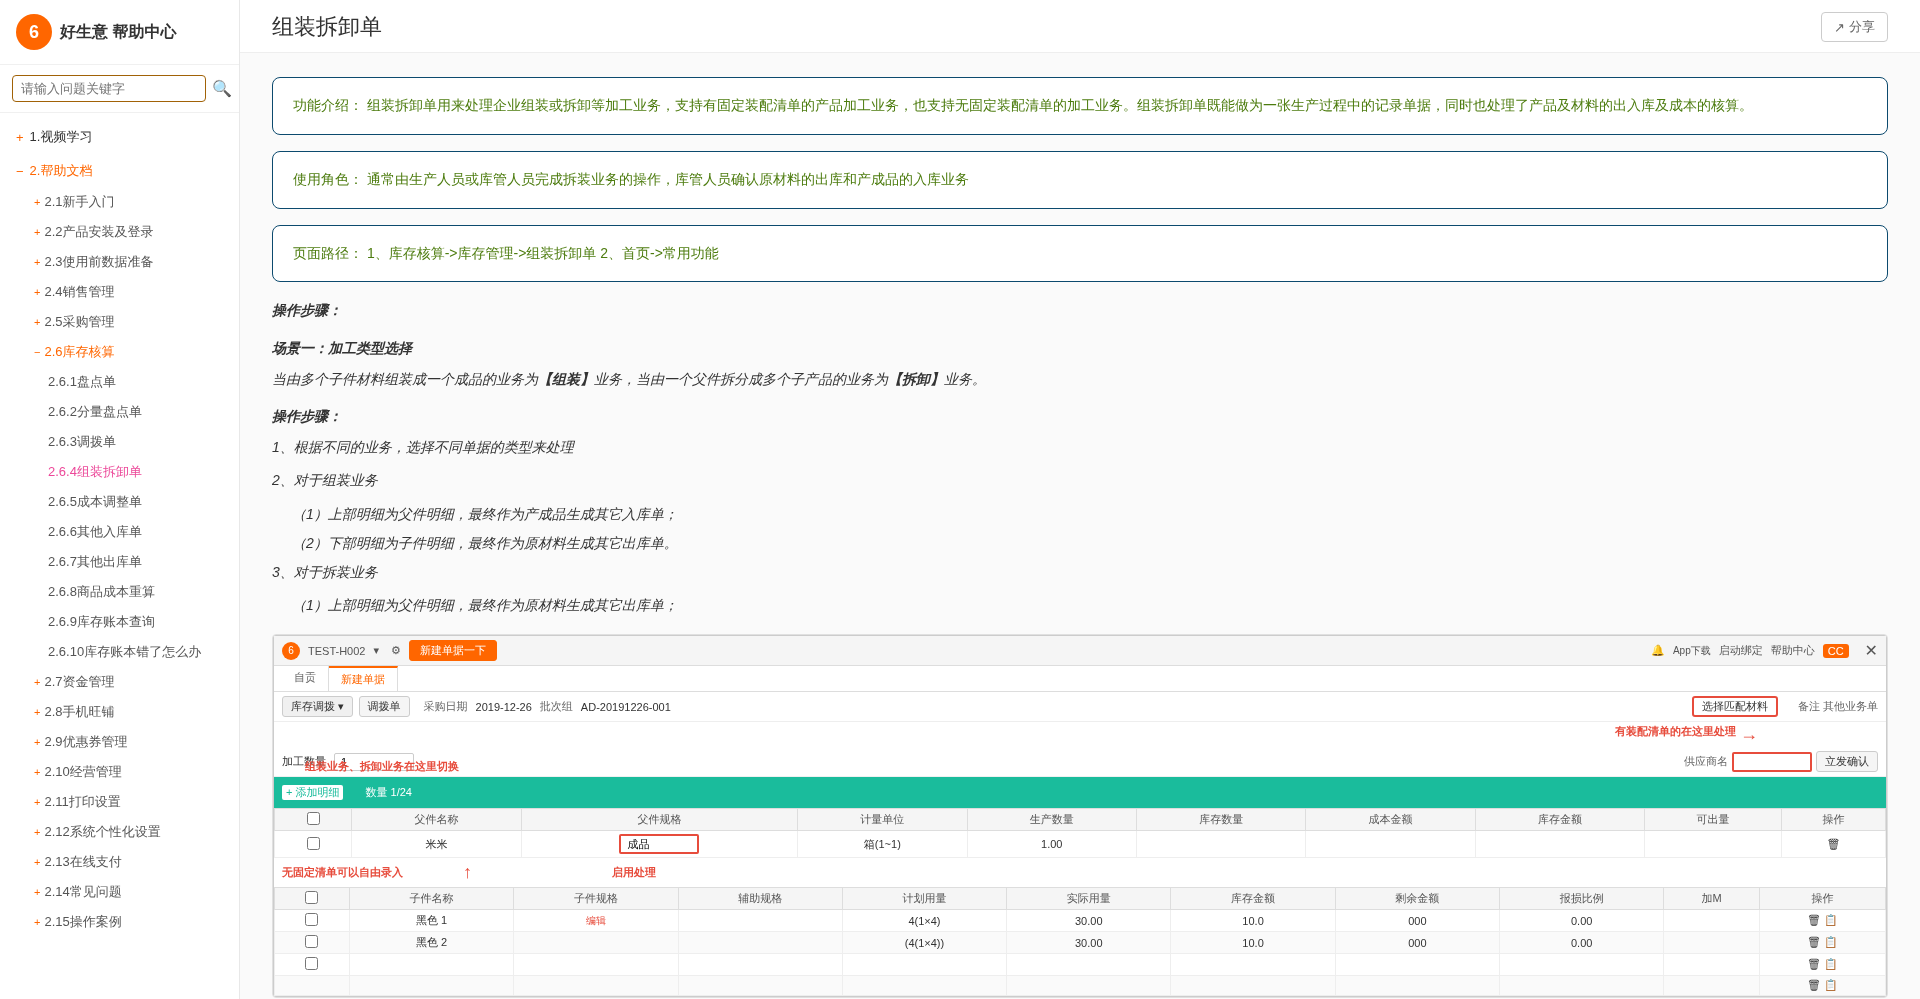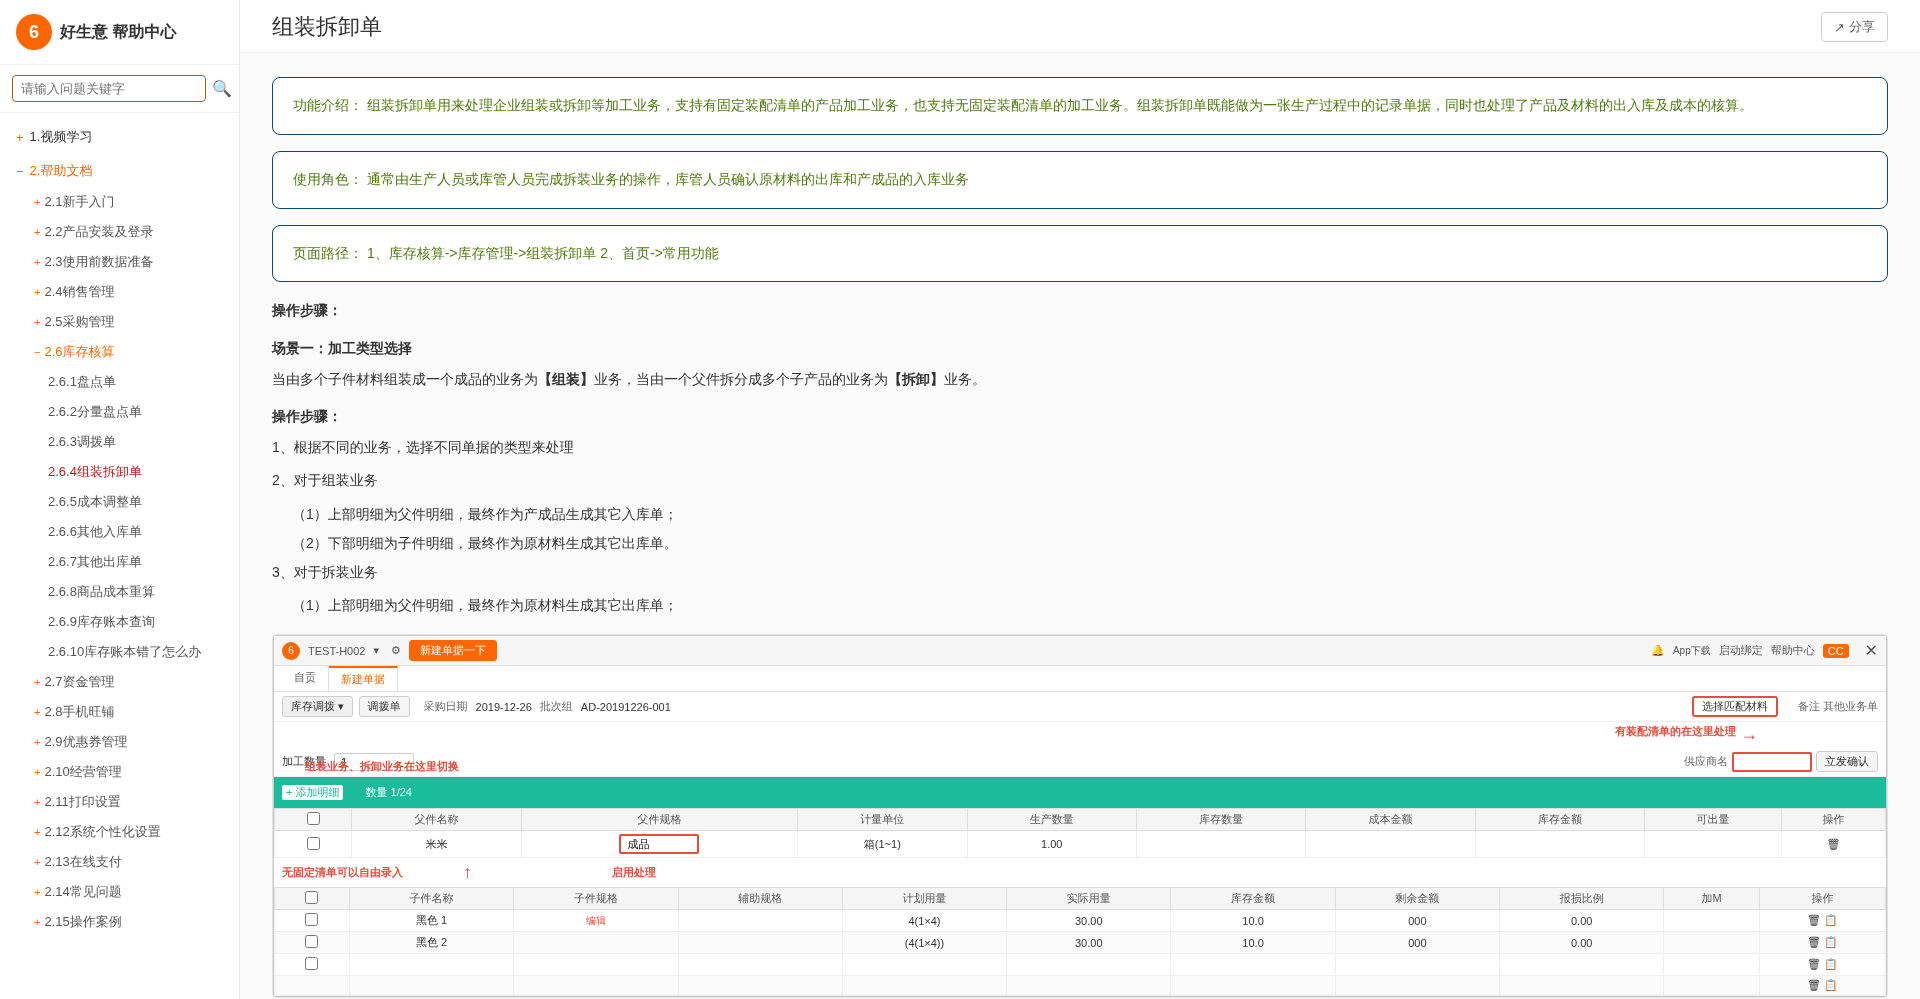--- a/index.html
+++ b/index.html
@@ -143,21 +143,21 @@
       margin-bottom: 16px;
       font-size: 14px;
       line-height: 1.7;
       color: #4d7c0f;
     }
     .content-body {
       font-size: 14px;
       line-height: 1.8;
       color: #333;
     }
-    .content-body p { margin-bottom: 8px; }
+    .content-body p { margin-bottom: 8px; font-style: italic; }
     .content-body .step-label { font-weight: bold; margin: 12px 0 6px; }
     .content-body .sub-item { padding-left: 20px; margin-bottom: 4px; }
 
     
     .screenshot-container {
       background: #fff;
       border: 1px solid #e0e0e0;
       border-radius: 4px;
       margin-top: 16px;
       overflow: hidden;
@@ -291,21 +291,21 @@
       <div class="nav-sub-item"><span class="prefix-icon" style="margin-right:4px;font-size:11px;color:#f60;">+</span><span>2.1新手入门</span></div>
       <div class="nav-sub-item"><span class="prefix-icon" style="margin-right:4px;font-size:11px;color:#f60;">+</span><span>2.2产品安装及登录</span></div>
       <div class="nav-sub-item"><span class="prefix-icon" style="margin-right:4px;font-size:11px;color:#f60;">+</span><span>2.3使用前数据准备</span></div>
       <div class="nav-sub-item"><span class="prefix-icon" style="margin-right:4px;font-size:11px;color:#f60;">+</span><span>2.4销售管理</span></div>
       <div class="nav-sub-item"><span class="prefix-icon" style="margin-right:4px;font-size:11px;color:#f60;">+</span><span>2.5采购管理</span></div>
 
       <div class="nav-sub-item active" style="color:#f60;"><span class="prefix-icon minus" style="margin-right:4px;font-size:11px;color:#f60;">−</span><span>2.6库存核算</span></div>
       <div class="nav-sub-item sub-child"><span>2.6.1盘点单</span></div>
       <div class="nav-sub-item sub-child"><span>2.6.2分量盘点单</span></div>
       <div class="nav-sub-item sub-child"><span>2.6.3调拨单</span></div>
-      <div class="nav-sub-item sub-child active" style="color:#b91c1c;"><span>2.6.4组装拆卸单</span></div>
+      <div class="nav-sub-item sub-child active" style="color:#ec4899;"><span>2.6.4组装拆卸单</span></div>
       <div class="nav-sub-item sub-child"><span>2.6.5成本调整单</span></div>
       <div class="nav-sub-item sub-child"><span>2.6.6其他入库单</span></div>
       <div class="nav-sub-item sub-child"><span>2.6.7其他出库单</span></div>
       <div class="nav-sub-item sub-child"><span>2.6.8商品成本重算</span></div>
       <div class="nav-sub-item sub-child"><span>2.6.9库存账本查询</span></div>
       <div class="nav-sub-item sub-child"><span>2.6.10库存账本错了怎么办</span></div>
 
       <div class="nav-sub-item"><span class="prefix-icon" style="margin-right:4px;font-size:11px;color:#f60;">+</span><span>2.7资金管理</span></div>
       <div class="nav-sub-item"><span class="prefix-icon" style="margin-right:4px;font-size:11px;color:#f60;">+</span><span>2.8手机旺铺</span></div>
       <div class="nav-sub-item"><span class="prefix-icon" style="margin-right:4px;font-size:11px;color:#f60;">+</span><span>2.9优惠券管理</span></div>

